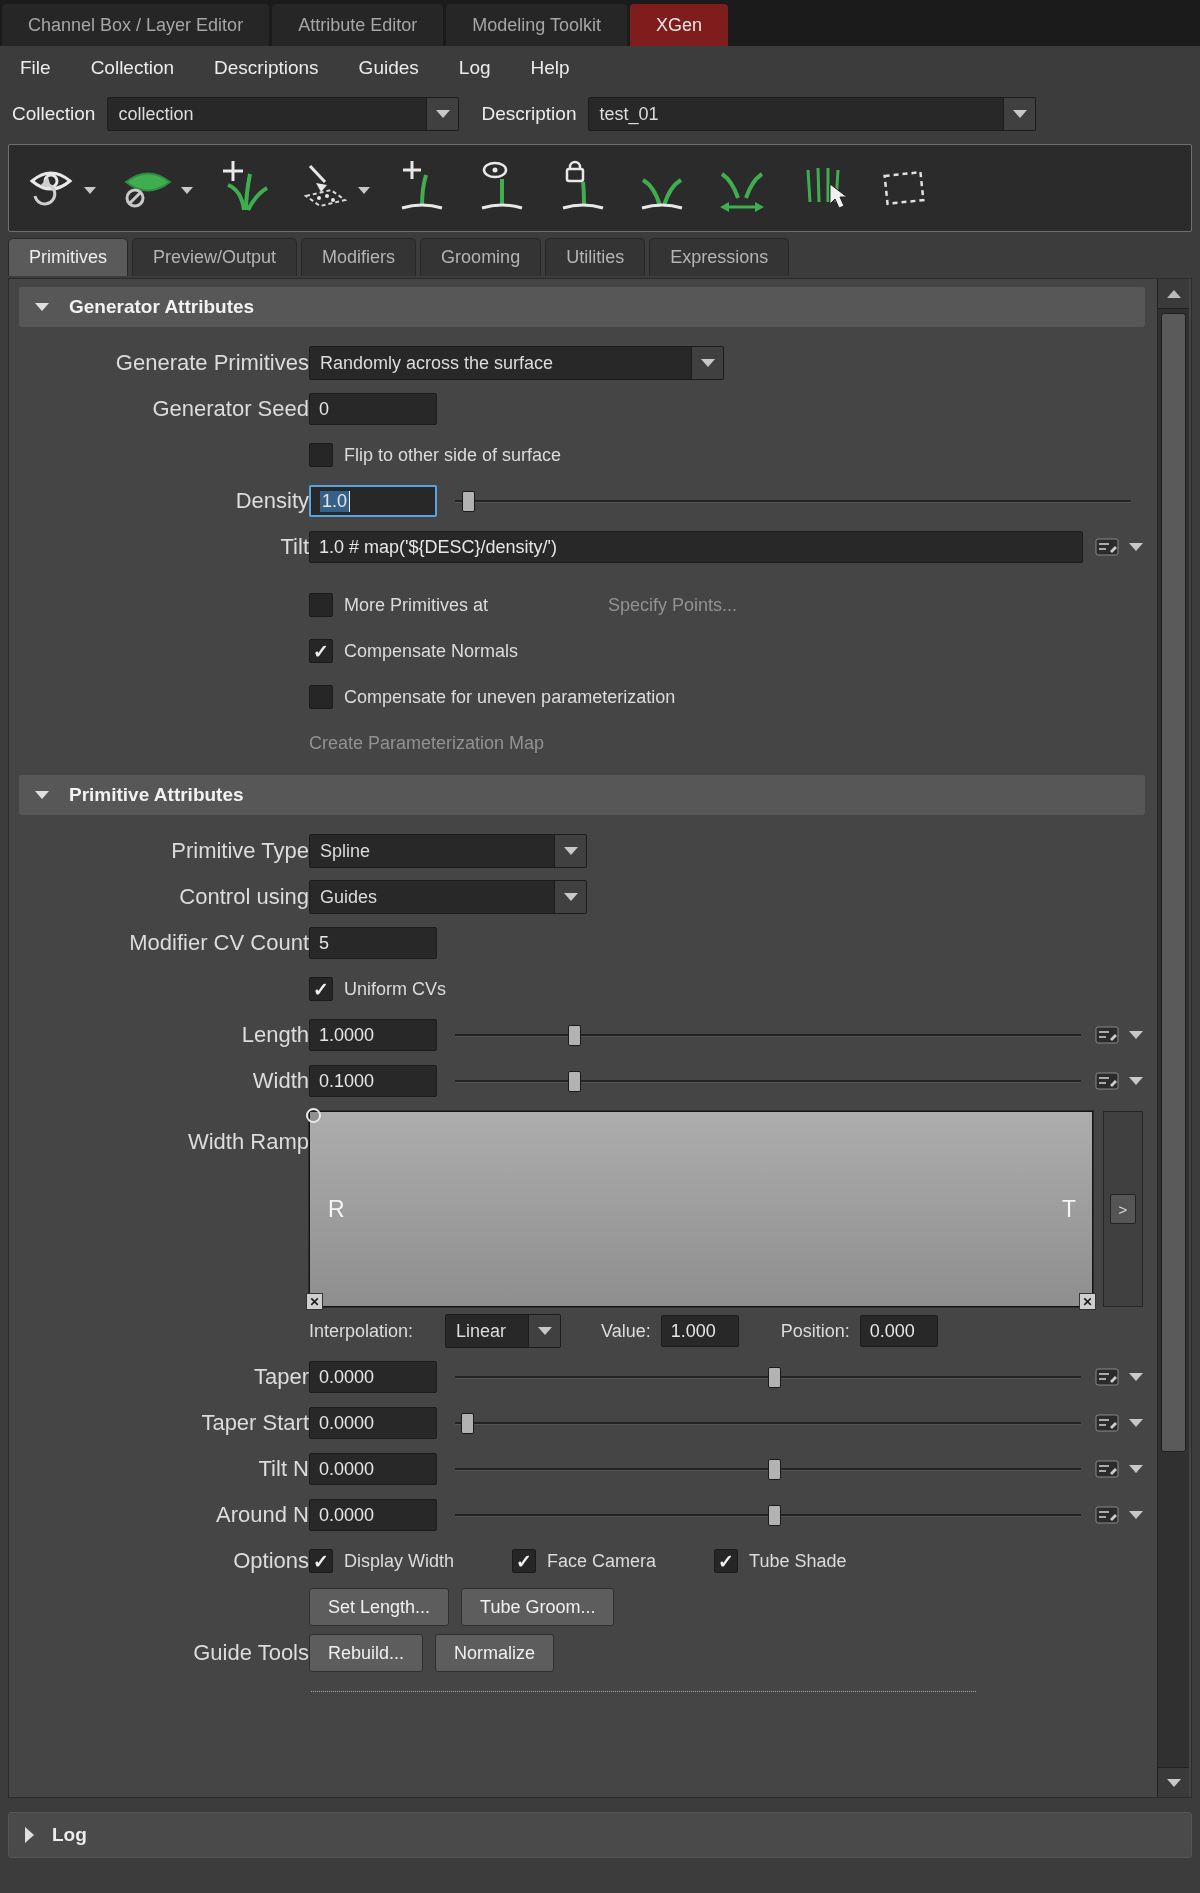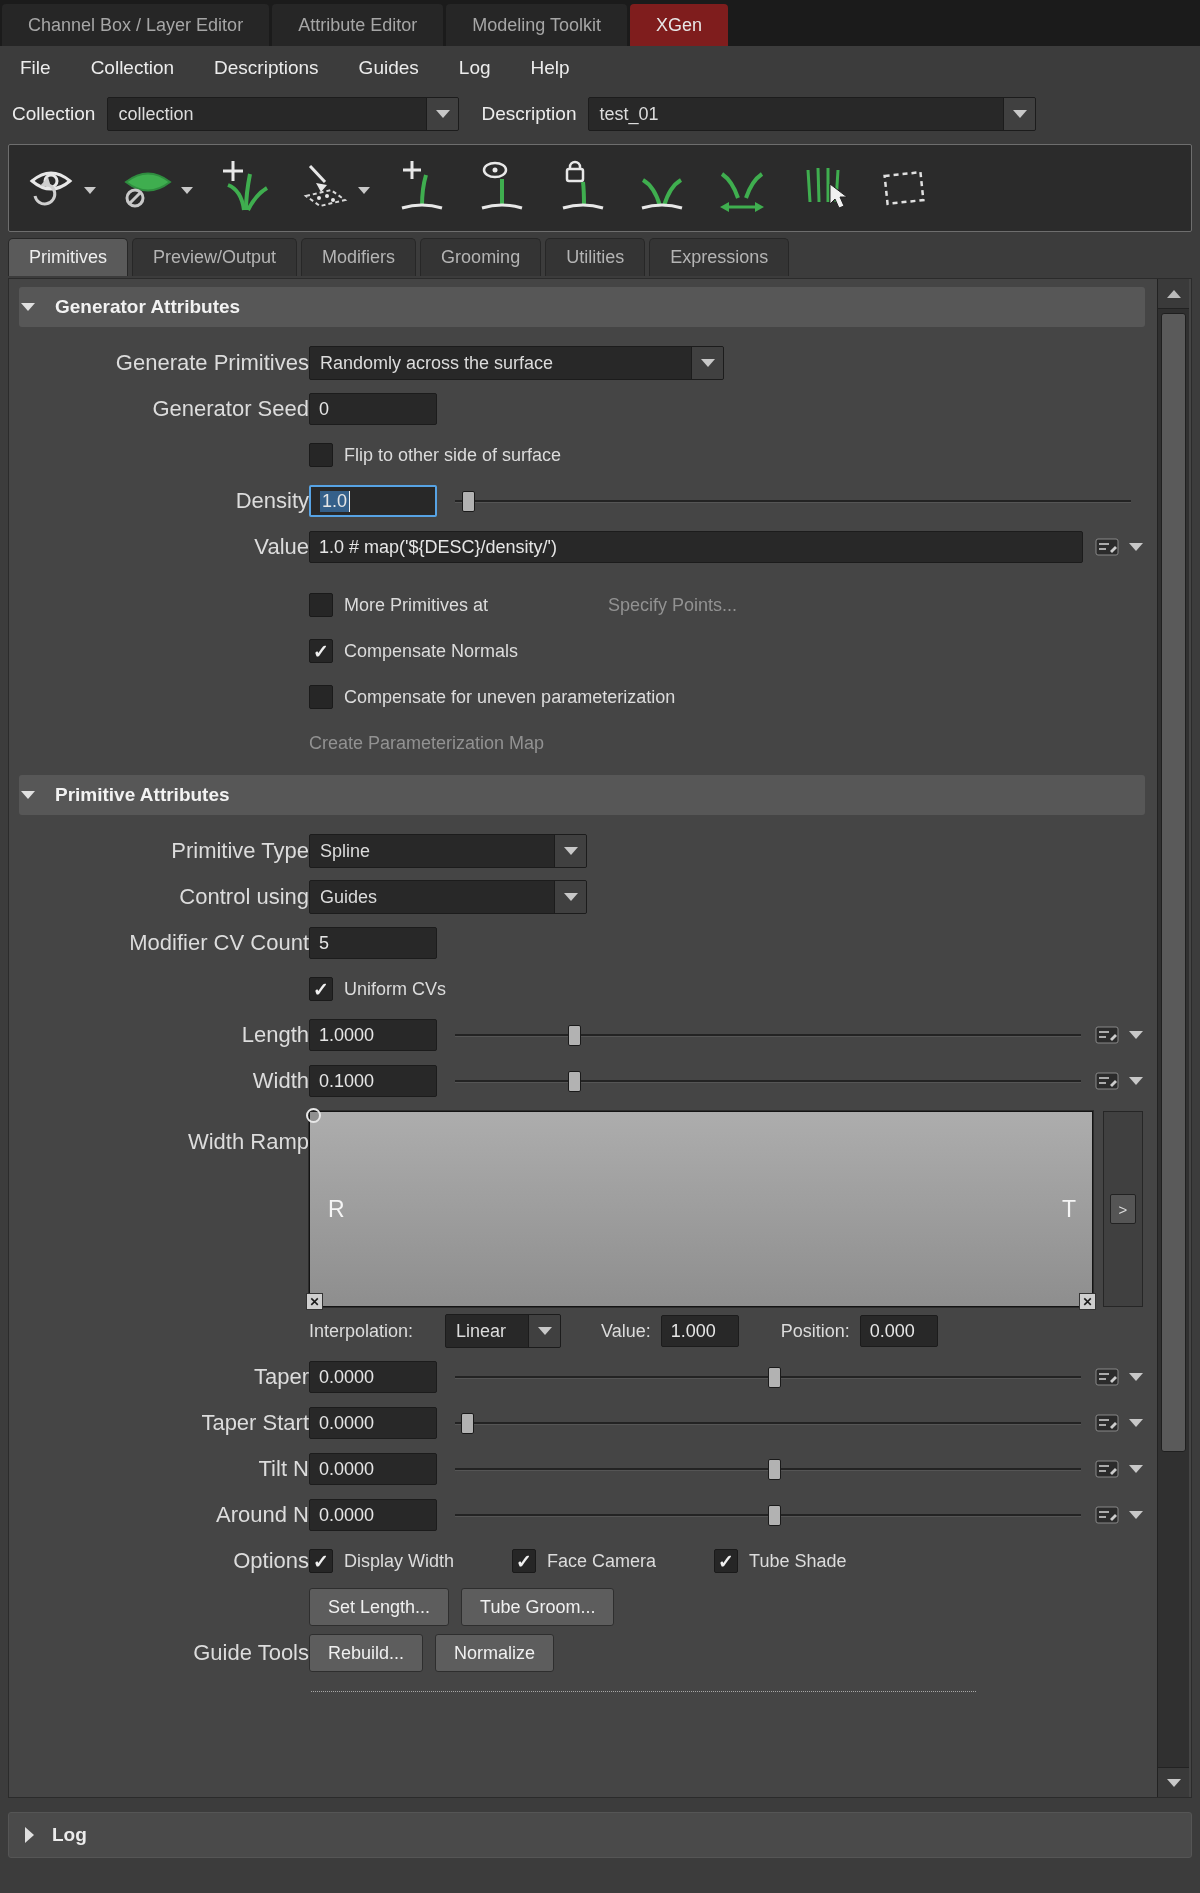--- a/index.html
+++ b/index.html
@@ -61,21 +61,21 @@
   .ptab.active { background:#5a5a5a; color:#eeeeee; }
 
   
   .main-panel {
     margin:0 8px; height:1520px; background:#454545;
     border:1px solid #2b2b2b; position:relative;
     padding:8px 46px 8px 10px; overflow:hidden;
   }
   .section-header {
     height:40px; background:#575757; border-radius:3px;
-    display:flex; align-items:center; padding-left:2px; gap:20px;
+    display:flex; align-items:center; padding-left:16px; gap:20px;
     font-weight:bold; font-size:19px; color:#f2f2f2; margin-bottom:10px;
   }
   .section-header .tri-down { border-top-color:#e0e0e0; }
   .section-body { padding:2px 0 8px 0; }
 
   .row { display:flex; align-items:center; min-height:44px; margin:2px 0; }
   .row-label { flex:0 0 290px; text-align:right; font-size:22px; color:#dcdcdc; white-space:nowrap; }
 
   .field {
     height:32px; background:#282828; border:1px solid #1c1c1c; border-radius:2px;
@@ -338,21 +338,21 @@
       <div class="field focused">
         <span class="sel">1.0</span>
       </div>
       <div class="slider">
         <div class="groove"></div>
         <div class="handle" style="left:1%"></div>
       </div>
     </div>
 
     <div class="row">
-      <div class="row-label">Value</div>
+      <div class="row-label">Tilt</div>
       <input class="field" style="flex: 1 1 0%;" value="1.0 # map('${DESC}/density/')">
       <span class="expr-icon" style="margin-left:12px">
         <svg width="24" height="18" viewBox="0 0 24 18">
             <rect x="1" y="1" width="22" height="16" rx="2" fill="#2b2b2b" stroke="#888"></rect>
             <line x1="4" y1="6" x2="14" y2="6" stroke="#aaa" stroke-width="2"></line>
             <line x1="4" y1="11" x2="11" y2="11" stroke="#aaa" stroke-width="2"></line>
             <path d="M15 13 l5 -5 l2 2 l-5 5 z" fill="#ccc"></path>
           </svg>
       </span>
       <span class="menu-arrow">

